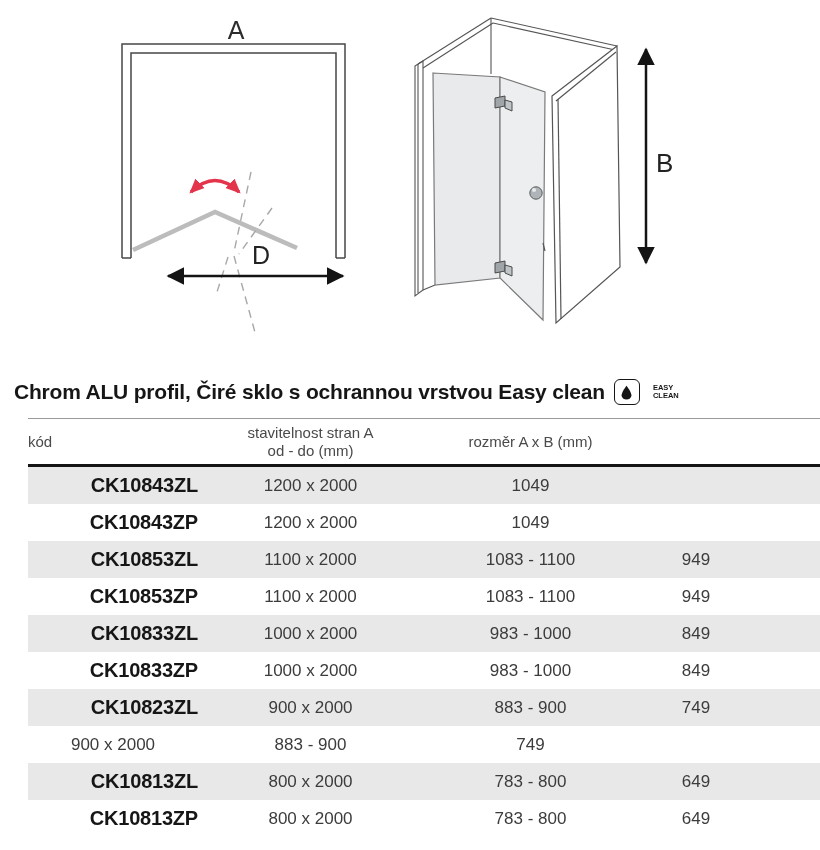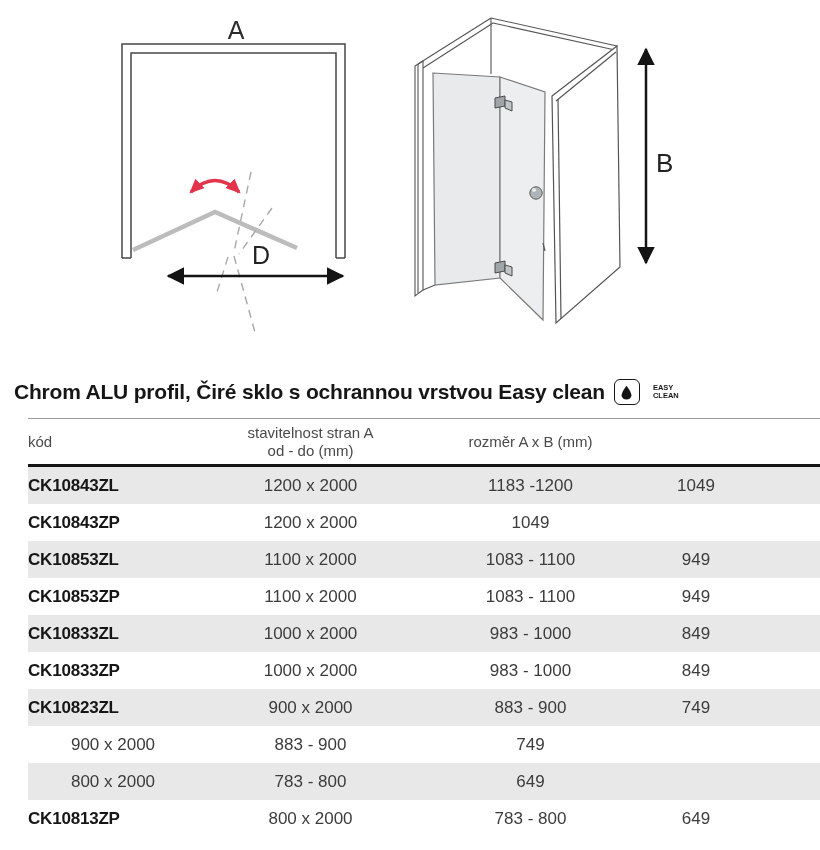--- a/index.html
+++ b/index.html
@@ -39,21 +39,21 @@
     color:#4a4a4a;font-size:15px;line-height:1.2;
   }
   .thead .c{text-align:center;}
   .thead .c.first{text-align:left;}
   .trow{
     display:grid;grid-template-columns:170px 225px 215px 116px 68px;
     align-items:center;height:37px;font-size:17px;color:#3c3c3c;
   }
   .trow.striped{background:#e8e8e8;}
   .trow .c{text-align:center;}
-  .trow .c.first{text-align:left;font-weight:bold;color:#161616;font-size:17px;letter-spacing:-0.2px;}
+  .trow .c.first{text-align:right;font-weight:bold;color:#161616;font-size:20px;letter-spacing:-0.2px;}
 </style>
 </head>
 <body>
 
 <svg id="topview" class="diagram" width="260" height="340" viewBox="0 0 260 340">
   <defs>
     <marker id="blackhead" markerWidth="9" markerHeight="9" refX="6.4" refY="3.5" orient="auto-start-reverse" markerUnits="strokeWidth">
       <path d="M0,0 L7,3.5 L0,7 Z" fill="#141414"></path>
     </marker>
     <marker id="redhead" markerWidth="7" markerHeight="7" refX="3.8" refY="2" orient="auto-start-reverse" markerUnits="strokeWidth">
@@ -152,21 +152,20 @@
       <div>stavitelnost stran A</div>
       <div>od - do (mm)</div>
     </div>
     <div class="c">rozměr A x B  (mm)</div>
     <div class="c"></div>
   </div>
 
   <div class="trow striped">
     <div class="c first">CK10843ZL</div>
     <div class="c">1200 x 2000</div>
-    <div class="c">1183 -1200</div>
     <div class="c">1049</div>
     <div class="c"></div>
   </div>
   <div class="trow">
     <div class="c first">CK10843ZP</div>
     <div class="c">1200 x 2000</div>
     <div class="c">1049</div>
     <div class="c"></div>
   </div>
   <div class="trow striped">
@@ -204,20 +203,21 @@
     <div class="c">749</div>
     <div class="c"></div>
   </div>
   <div class="trow">
     <div class="c">900 x 2000</div>
     <div class="c">883 - 900</div>
     <div class="c">749</div>
     <div class="c"></div>
   </div>
   <div class="trow striped">
+    <div class="c first">CK10813ZL</div>
     <div class="c">800 x 2000</div>
     <div class="c">783 - 800</div>
     <div class="c">649</div>
     <div class="c"></div>
   </div>
   <div class="trow">
     <div class="c first">CK10813ZP</div>
     <div class="c">800 x 2000</div>
     <div class="c">783 - 800</div>
     <div class="c">649</div>

